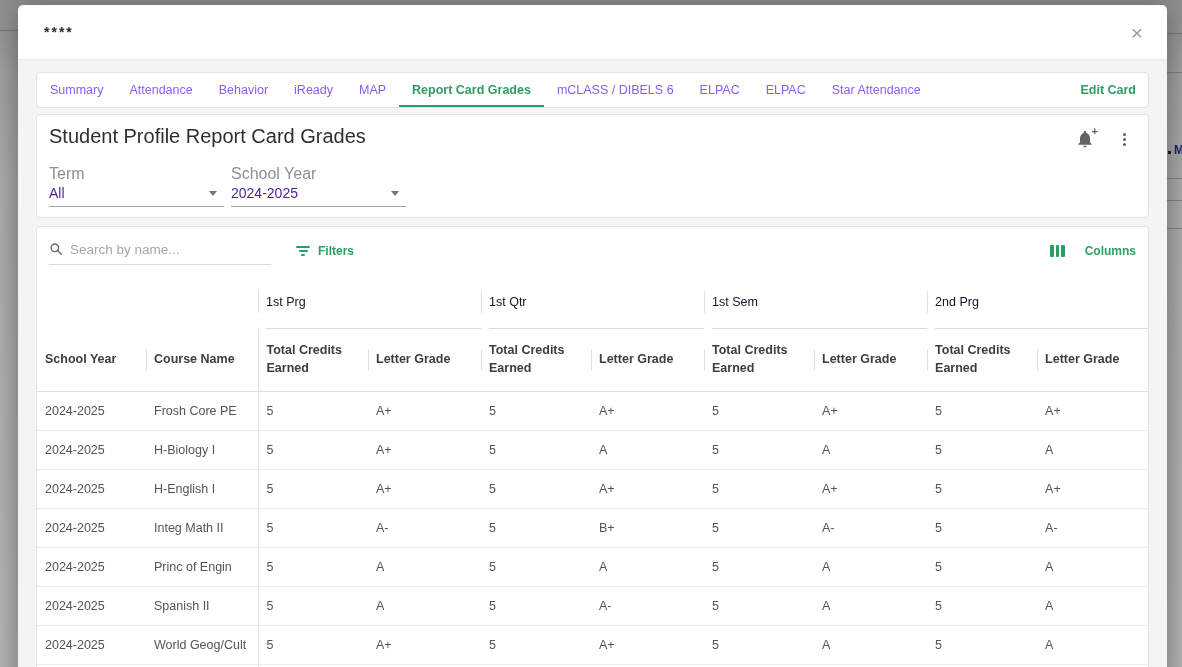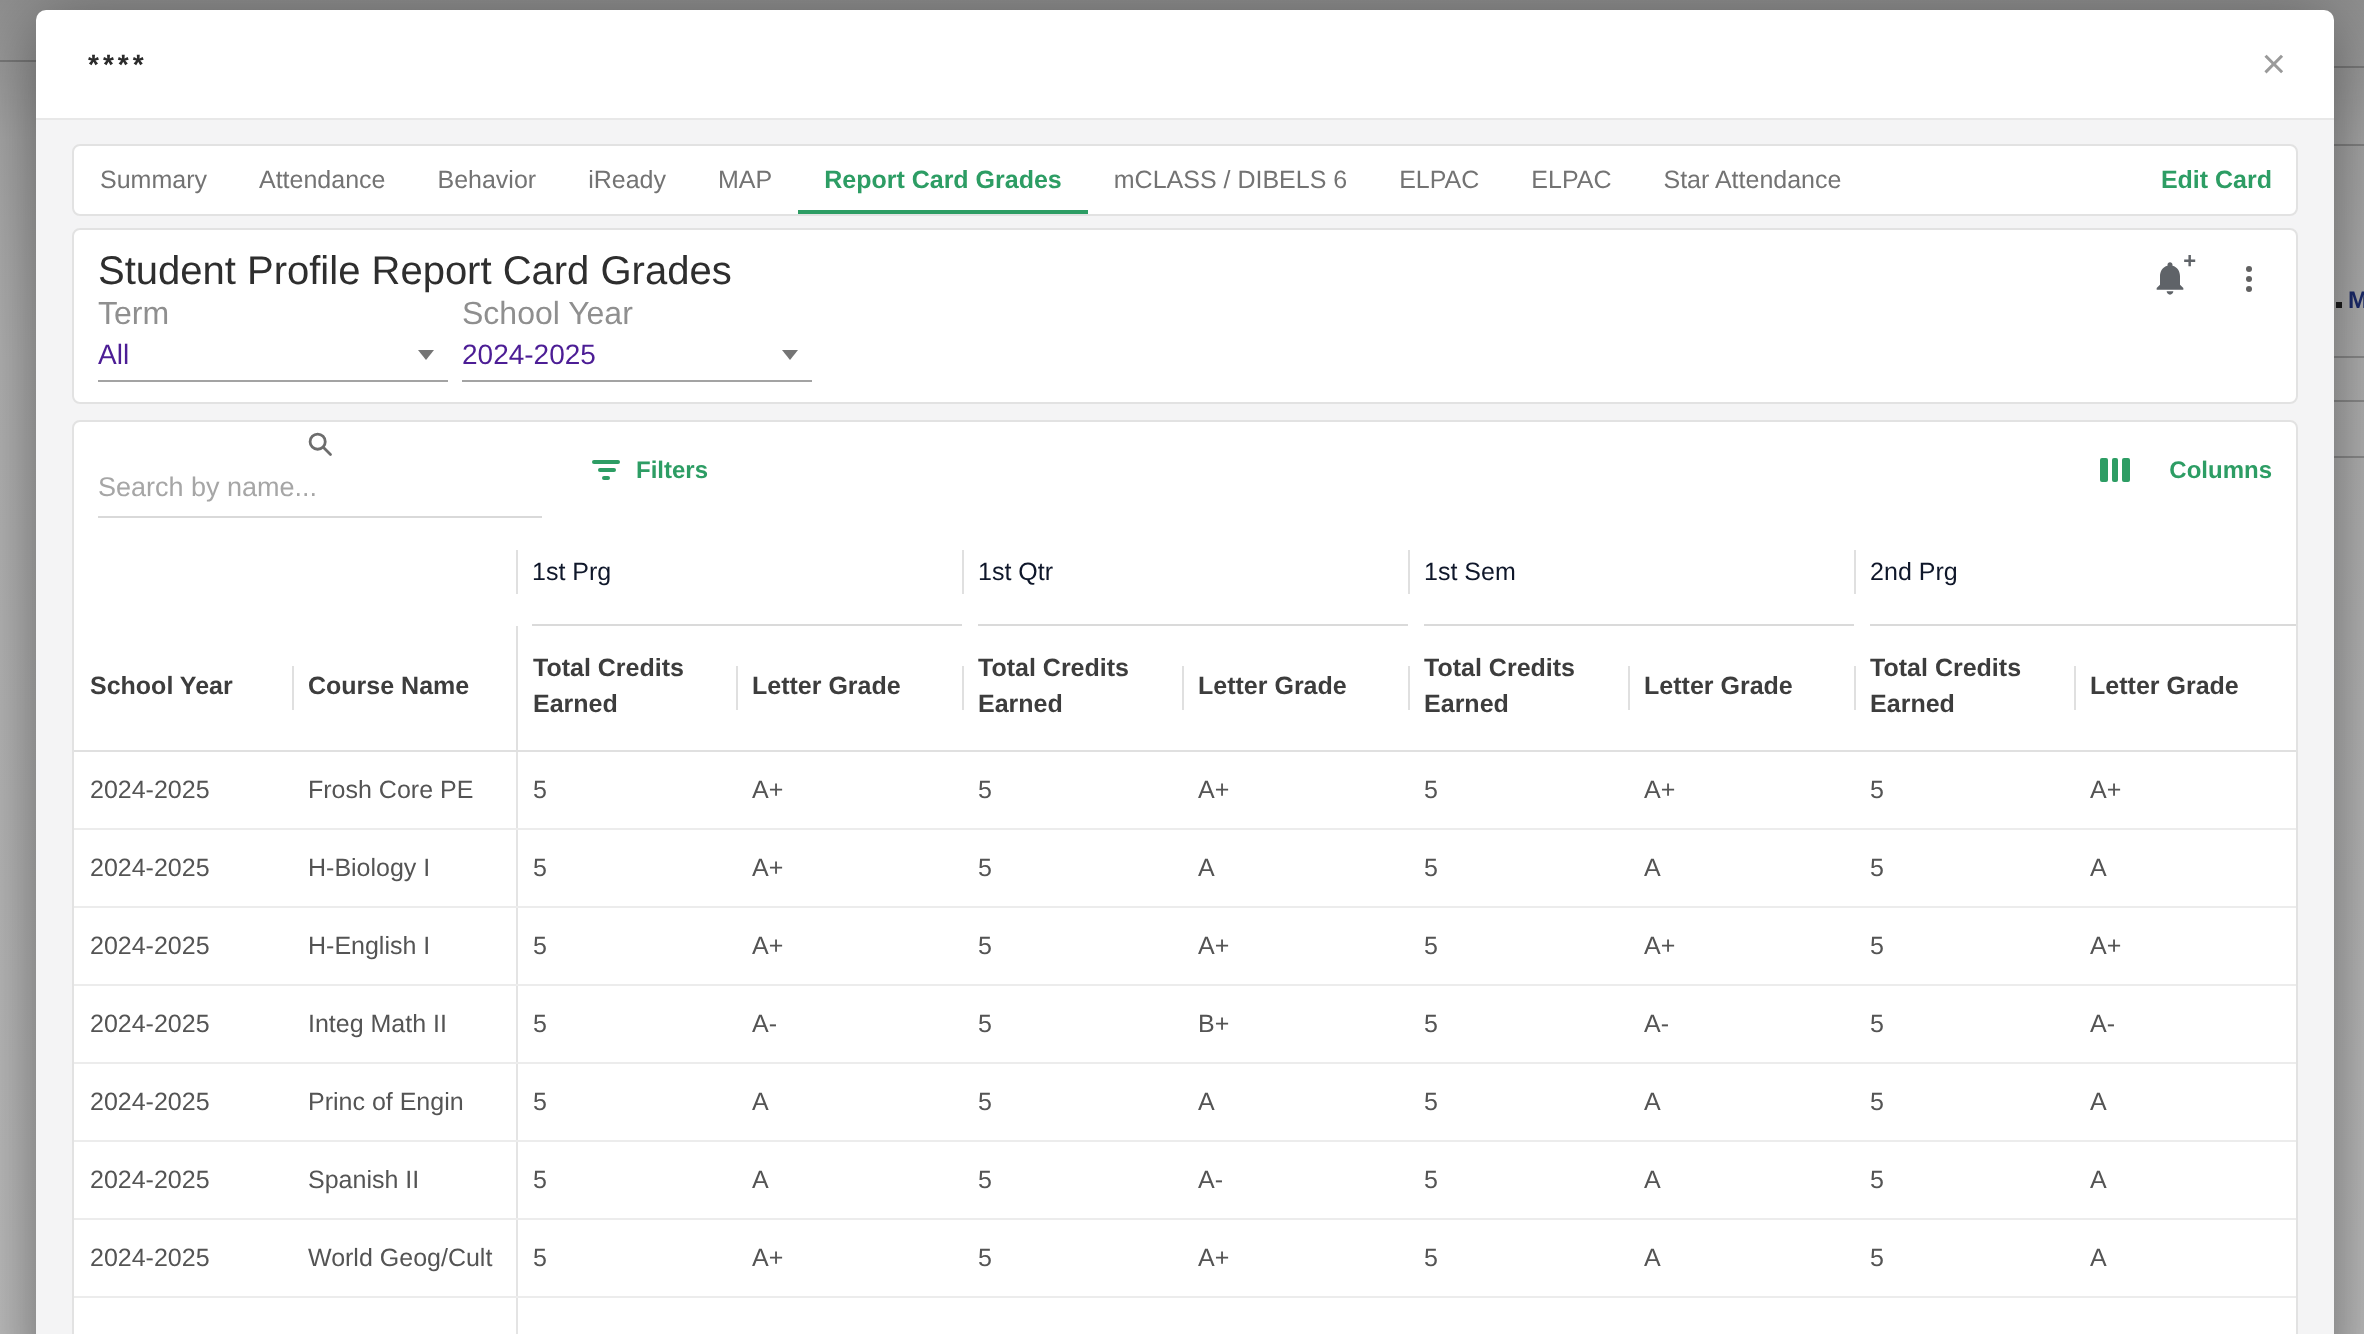--- a/index.html
+++ b/index.html
@@ -33,31 +33,31 @@
   .masked-name { font-size:14px; font-weight:700; letter-spacing:2px; color:#2b2b2b; }
   .close-btn { margin-left:auto; font-size:21px; color:#9a9a9a; cursor:pointer; line-height:1; padding:2px 4px; }
   .modal-body { background:#f4f4f5; padding:12px 18px; height:calc(100% - 56px); }
 
   .card { background:#fff; border:1px solid #e2e2e2; border-radius:4px; }
 
   
   .tabbar { height:36px; display:flex; align-items:stretch; margin-bottom:6px; }
   .tab {
     display:flex; align-items:center; padding:0 13px; font-size:12.5px;
-    color:#737373; cursor:pointer; white-space:nowrap;
+    color:#8b5cf6; cursor:pointer; white-space:nowrap;
   }
   .tab.active { color:var(--accent); font-weight:700; box-shadow:inset 0 -2px 0 var(--accent); }
   .edit-tabs {
     margin-left:auto; display:flex; align-items:center; padding:0 12px;
     font-size:12.5px; font-weight:700; color:var(--accent); cursor:pointer; white-space:nowrap;
   }
 
   
   .header-card { position:relative; padding:10px 12px; margin-bottom:8px; }
-  .page-title { font-size:20px; line-height:1.15; color:#2e2e2e; margin:0 0 4px 0; font-weight:400; }
+  .page-title { font-size:20px; line-height:1.15; color:#2e2e2e; margin:0 0 20px 0; font-weight:400; }
   .select-row { display:flex; }
   .select { width:175px; margin-right:7px; cursor:pointer; }
   .select-label { font-size:16px; color:#8f8f8f; line-height:12px; margin-bottom:3px; }
   .select-value {
     position:relative; font-size:14px; line-height:16px; color:#4c1d95;
     border-bottom:1px solid #a3a3a3; padding:2px 18px 5px 0;
   }
   .caret {
     position:absolute; right:7px; top:8px; width:0; height:0;
     border-left:4px solid transparent; border-right:4px solid transparent; border-top:5px solid #757575;
@@ -65,21 +65,21 @@
   .header-icons { position:absolute; right:20px; top:14px; display:flex; align-items:center; gap:26px; }
   .bell-wrap { position:relative; width:20px; height:20px; cursor:pointer; }
   .bell-wrap svg { display:block; }
   .bell-plus { position:absolute; right:-3px; top:-3px; font-size:11px; font-weight:700; color:#5f6368; line-height:1; }
   .kebab { display:flex; flex-direction:column; gap:2px; padding:2px; cursor:pointer; }
   .kebab i { width:3px; height:3px; border-radius:50%; background:#616161; }
 
   
   .table-card { padding:0; overflow:hidden; border-radius:4px; }
   .toolbar { height:48px; display:flex; align-items:center; padding:0 12px; }
-  .searchbox { display:flex; align-items:center; gap:7px; width:222px; border-bottom:1px solid #d9d9d9; padding:4px 0 7px;flex-direction:column; }
+  .searchbox { display:flex; align-items:center; gap:7px; width:222px; border-bottom:1px solid #d9d9d9; padding:4px 0 7px; }
   .searchbox svg { flex:0 0 auto; }
   .searchbox input { border:none; outline:none; font-size:13.5px; color:#444; width:100%; padding:0; font-family:inherit; background:transparent; }
   .searchbox input::placeholder { color:#a6a6a6; }
   .btn { display:flex; align-items:center; gap:8px; color:var(--accent); font-weight:700; font-size:12px; cursor:pointer; }
   .btn-filters { margin-left:25px; }
   .btn-columns { margin-left:auto;gap:20px; }
   .f-bars { display:flex; flex-direction:column; align-items:center; gap:2px; width:14px; }
   .f-bars i { height:2px; background:var(--accent); border-radius:1px; }
   .f-bars i:nth-child(1){ width:14px; } .f-bars i:nth-child(2){ width:9px; } .f-bars i:nth-child(3){ width:4px; }
   .c-bars { display:flex; gap:2px; }

